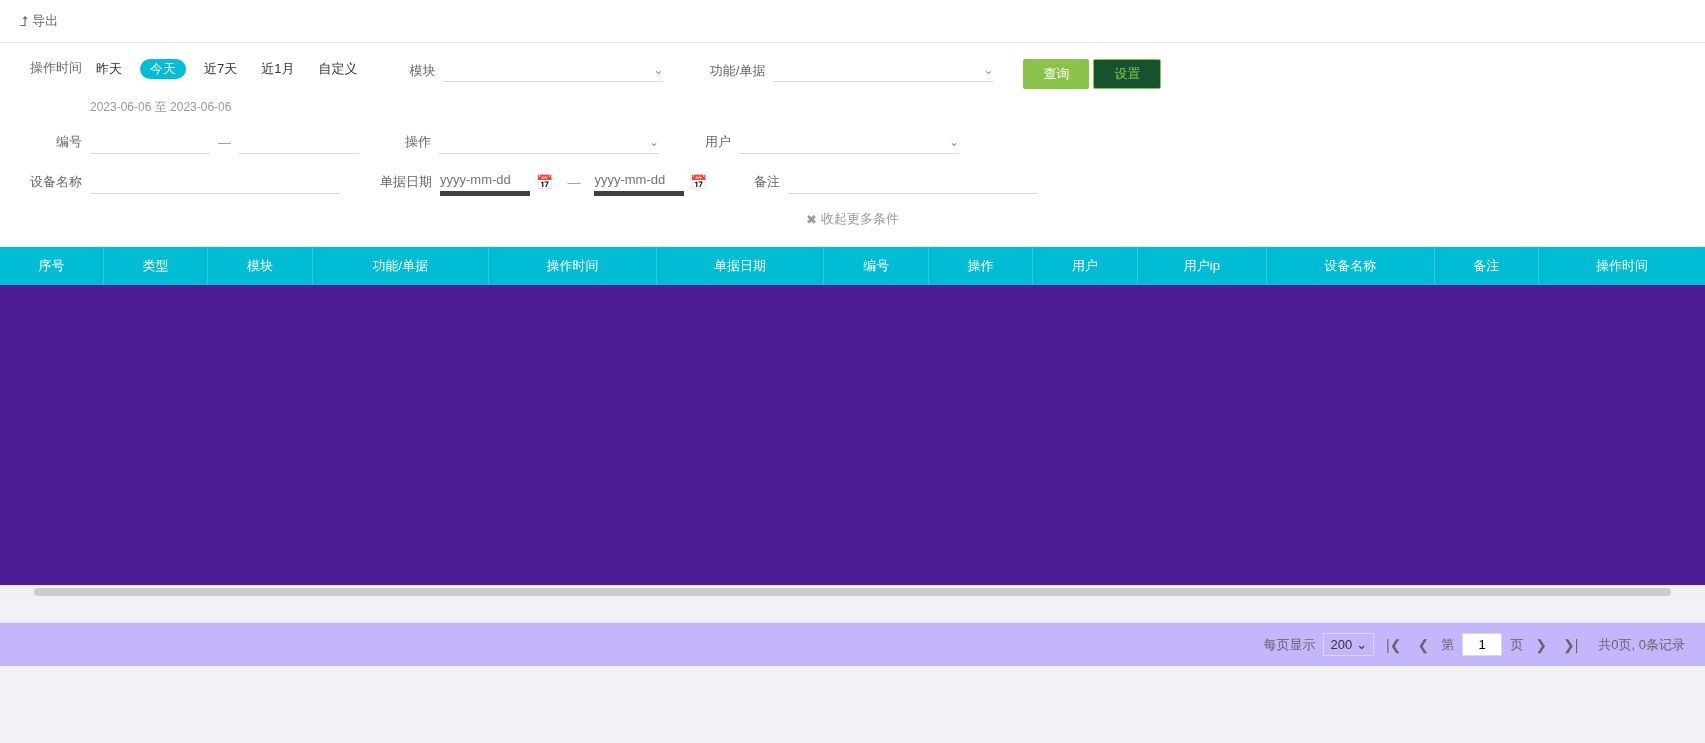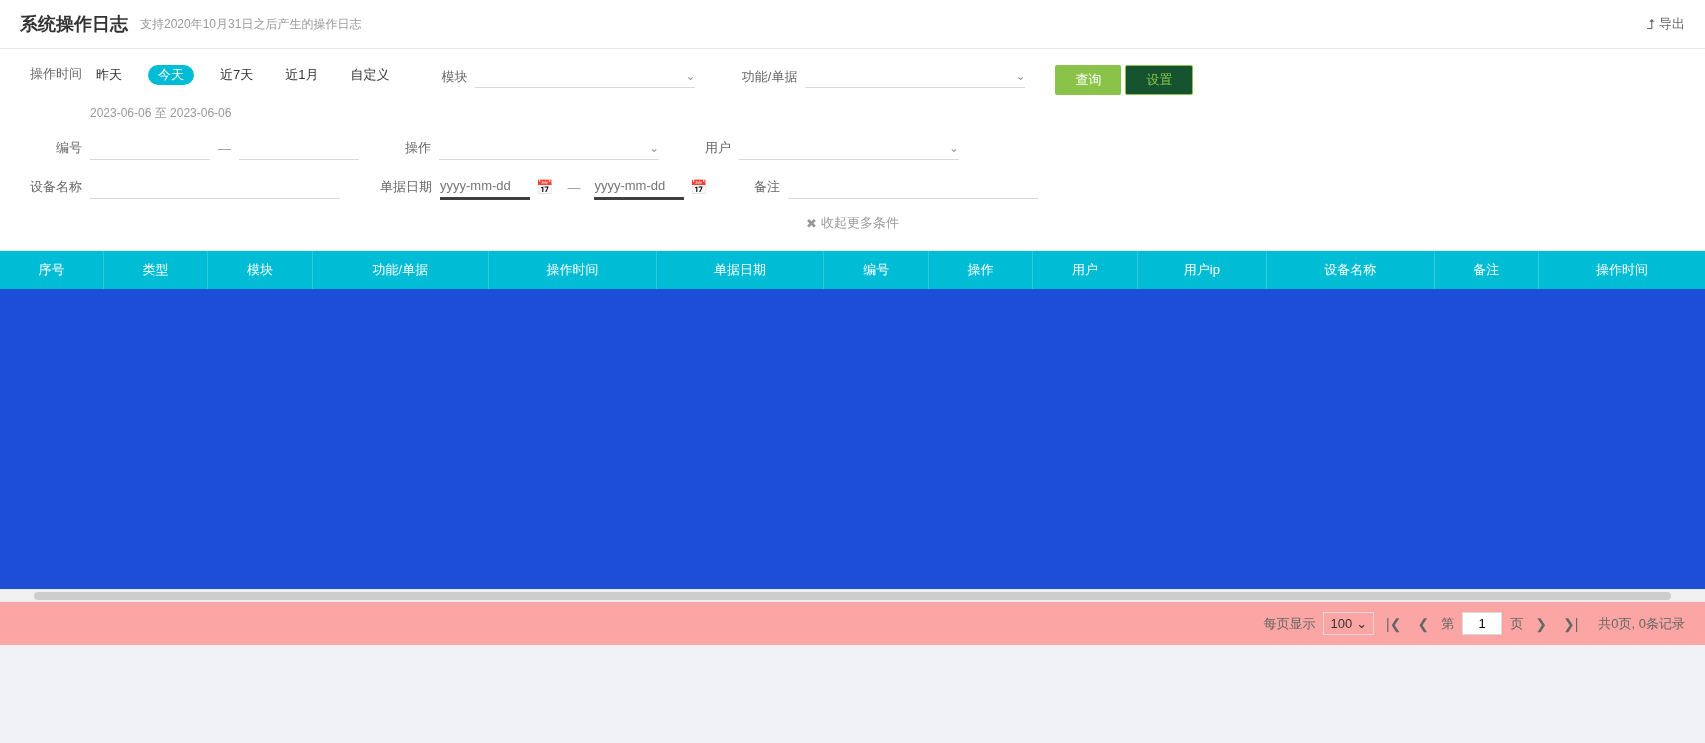--- a/index.html
+++ b/index.html
@@ -51,21 +51,21 @@
     }
     
     .time-filter-group {
       display: flex;
       flex-direction: column;
       gap: 2px;
     }
     .time-btns {
       display: flex;
       align-items: center;
-      gap: 20px;
+      gap: 12px;
     }
     .time-btn {
       padding: 1px 6px;
       border: none;
       background: none;
       color: #333;
       cursor: pointer;
       font-size: 13px;
     }
     .time-btn.active {
@@ -157,21 +157,21 @@
       color: #999;
       cursor: pointer;
       font-size: 13px;
       display: inline-flex;
       align-items: center;
       gap: 4px;
     }
 
     
     .table-container {
-      background: #1d4ed8;
+      background: #4c1d95;
       margin-top: 0;
       overflow-x: auto;
     }
     table {
       width: 100%;
       border-collapse: collapse;
       min-width: 1400px;
     }
     thead tr {
       background: #00bcd4;
@@ -184,27 +184,28 @@
       font-size: 13px;
       border-right: 1px solid rgba(255,255,255,0.2);
       white-space: nowrap;
     }
     thead th:last-child {
       border-right: none;
     }
 
     
     .table-footer {
-      background: #fca5a5;
+      background: #c4b5fd;
       border-top: 1px solid #e8e8e8;
       padding: 10px 20px;
       display: flex;
       align-items: center;
       justify-content: flex-end;
       gap: 8px;
+      margin-top: 25px;
     }
     .footer-label {
       color: #666;
       font-size: 13px;
     }
     .footer-select {
       border: 1px solid #d9d9d9;
       padding: 3px 6px;
       font-size: 13px;
       display: flex;
@@ -254,21 +255,21 @@
       border-radius: 4px;
     }
 
     .date-input-group {
       display: flex;
       align-items: center;
       gap: 6px;
     }
     .date-input {
       border: none;
-      border-bottom: 3px solid #404040;
+      border-bottom: 5px solid #404040;
       outline: none;
       padding: 4px 0;
       font-size: 13px;
       color: #ccc;
       width: 90px;
       background: transparent;
     }
     .calendar-icon {
       color: #00bcd4;
       font-size: 14px;
@@ -291,24 +292,20 @@
     .empty-tbody {
       height: 300px;
     }
   </style>
 </head>
 <body>
 
 <div class="main-layout">
 
   <div class="page-header">
-    <div style="display:flex;align-items:center;">
-      <span class="page-title">系统操作日志</span>
-      <span class="page-subtitle">支持2020年10月31日之后产生的操作日志</span>
-    </div>
     <button class="export-btn">
       <span style="font-size:14px;">⮥</span>
       <span>导出</span>
     </button>
   </div>
 
   <div class="filter-area">
 
     <div style="display:flex;align-items:flex-start;margin-bottom:14px;">
 
@@ -431,21 +428,21 @@
       </table>
     </div>
 
     <div class="scroll-area">
       <div class="scroll-thumb"></div>
     </div>
 
     <div class="table-footer">
       <span class="footer-label">每页显示</span>
       <div class="footer-select">
-        <span>100</span>
+        <span>200</span>
         <span>⌄</span>
       </div>
 
       <button class="page-nav-btn" title="首页">|❮</button>
       <button class="page-nav-btn" title="上一页">❮</button>
       <span class="footer-label">第</span>
       <input class="page-input" value="1" style="">
       <span class="footer-label">页</span>
       <button class="page-nav-btn" title="下一页">❯</button>
       <button class="page-nav-btn" title="末页">❯|</button>

